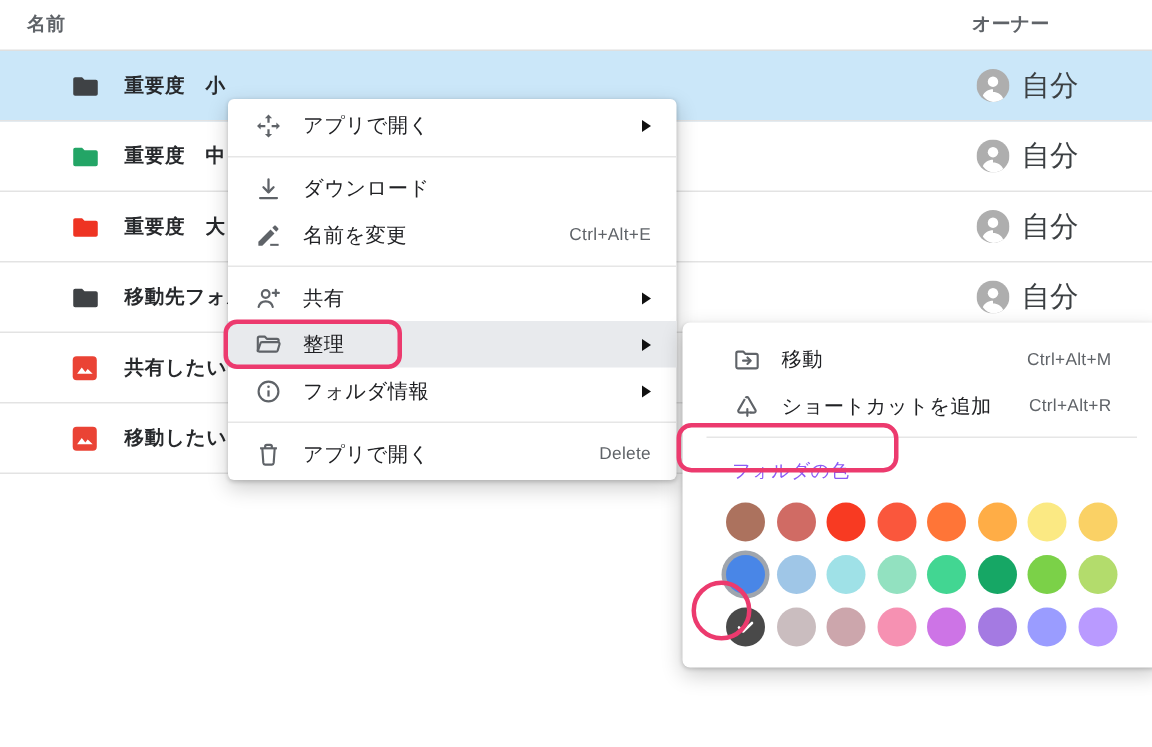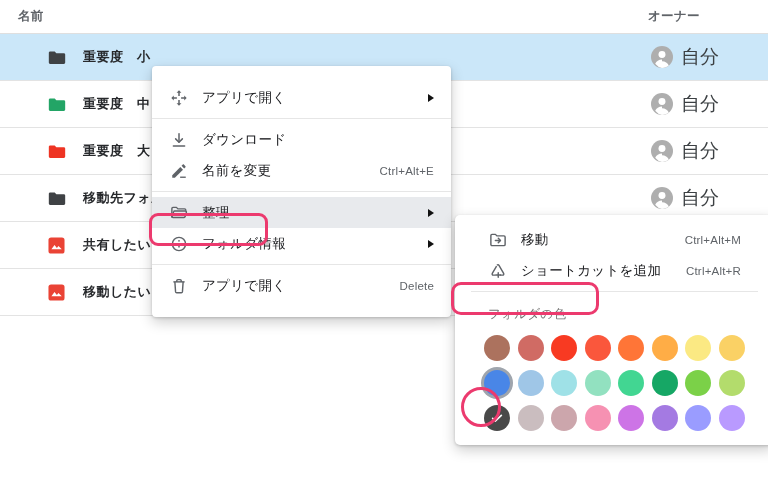--- a/index.html
+++ b/index.html
@@ -14,31 +14,31 @@
   .row{position:relative;height:47px;box-sizing:border-box;border-bottom:1px solid #e3e3e3;
        display:flex;align-items:center;padding-left:20px;}
   .file-icon{margin-left:28px;width:18px;height:16px;display:flex;align-items:center;}
   .file-name{margin-left:17px;font-size:13px;font-weight:600;color:#27292c;letter-spacing:.5px;white-space:nowrap;}
   .owner-cell{position:absolute;left:651px;top:0;height:100%;display:flex;align-items:center;gap:8px;}
   .owner-label{font-size:19px;color:#3c4043;font-weight:500;}
   .avatar{width:22px;height:22px;display:flex;}
   
   .menu{position:absolute;background:#fff;border-radius:4px;z-index:10;
         box-shadow:0 1px 3px rgba(0,0,0,.18),0 5px 14px rgba(0,0,0,.2);}
-  #context-menu{left:152px;top:66px;width:299px;padding:16px 0;}
+  #context-menu{left:152px;top:66px;width:299px;padding:2px 0;}
   #organize-submenu{left:455px;top:215px;width:287px;padding:9px 16px 14px;border-radius:5px;}
   .menu-item{display:flex;align-items:center;height:31px;padding:0 17px;font-size:13.5px;color:#202124;}
   .menu-item.hovered{background:#e8eaed;}
   .mi-icon{width:20px;height:20px;display:flex;align-items:center;justify-content:center;flex:none;}
   .mi-label{margin-left:13px;white-space:nowrap;letter-spacing:.3px;}
   .mi-right{margin-left:auto;font-size:11.5px;color:#5f6368;letter-spacing:.2px;}
   .mi-arrow{margin-left:auto;width:0;height:0;border-left:6px solid #111;
             border-top:4.5px solid transparent;border-bottom:4.5px solid transparent;}
   .menu-divider{border-top:1px solid #e6e6e6;margin:5px 0;}
-  .section-label{padding:9px 17px 0;font-size:12.5px;color:#737373;letter-spacing:.3px;}
+  .section-label{padding:9px 17px 0;font-size:12.5px;color:#8b5cf6;letter-spacing:.3px;}
   
   #palette{margin-top:12px;padding:0 13px;display:flex;flex-direction:column;gap:9px;}
   .palette-row{display:flex;justify-content:space-between;}
   .swatch{width:26px;height:26px;border-radius:50%;position:relative;display:flex;align-items:center;justify-content:center;}
   .swatch.ringed{box-shadow:0 0 0 3px #9fa5ad;}
   
   .ann{position:absolute;border:3.5px solid var(--ann,#ec3a6e);z-index:30;pointer-events:none;box-sizing:border-box;}
   #ann-organize{left:149px;top:213px;width:119px;height:33px;border-radius:9px;}
   #ann-star{left:451px;top:282px;width:148px;height:33px;border-radius:10px;}
   #ann-ring{left:461px;top:387px;width:40px;height:40px;border-radius:50%;}
@@ -190,20 +190,32 @@
           <svg viewBox="0 0 24 24" width="18" height="18" fill="#5f6368">
             <path d="M3 17.5V21h3.5L17.3 10.2l-3.5-3.5L3 17.5z"></path>
             <path d="M20.6 6.9c.4-.4.4-1 0-1.4l-2.1-2.1c-.4-.4-1-.4-1.4 0l-1.7 1.7 3.5 3.5 1.7-1.7z"></path>
             <path d="M13.5 19.4h7.5v1.8h-7.5z"></path>
           </svg>
         </span>
         <span class="mi-label">名前を変更</span>
         <span class="mi-right">Ctrl+Alt+E</span>
       </div>
       <div class="menu-divider"></div>
+      <div class="menu-item">
+        <span class="mi-icon">
+          <svg viewBox="0 0 24 24" width="18" height="18" fill="none" stroke="#5f6368" stroke-width="1.9" stroke-linecap="round">
+            <circle cx="9.5" cy="8" r="3.4"></circle>
+            <path d="M3.2 19.5c.8-3.3 3.3-5 6.3-5s5.5 1.7 6.3 5"></path>
+            <path d="M18.5 4.3v5.4"></path>
+            <path d="M15.8 7h5.4"></path>
+          </svg>
+        </span>
+        <span class="mi-label">共有</span>
+        <span class="mi-arrow"></span>
+      </div>
       <div class="menu-item hovered">
         <span class="mi-icon">
           <svg viewBox="0 0 24 24" width="18" height="18" fill="none" stroke="#5f6368" stroke-width="1.9" stroke-linejoin="round">
             <path d="M2.5 17.5V6c0-.8.7-1.5 1.5-1.5h4.6l1.9 2h9c.8 0 1.5.7 1.5 1.5V9"></path>
             <path d="M2.5 17.5l2.3-7c.2-.7.8-1.1 1.4-1.1h14.2c1 0 1.7 1 1.4 1.9l-1.6 5.5c-.2.6-.8 1.1-1.4 1.1H4c-.8 0-1.5-.6-1.5-1.4z"></path>
           </svg>
         </span>
         <span class="mi-label">整理</span>
         <span class="mi-arrow"></span>
       </div>

